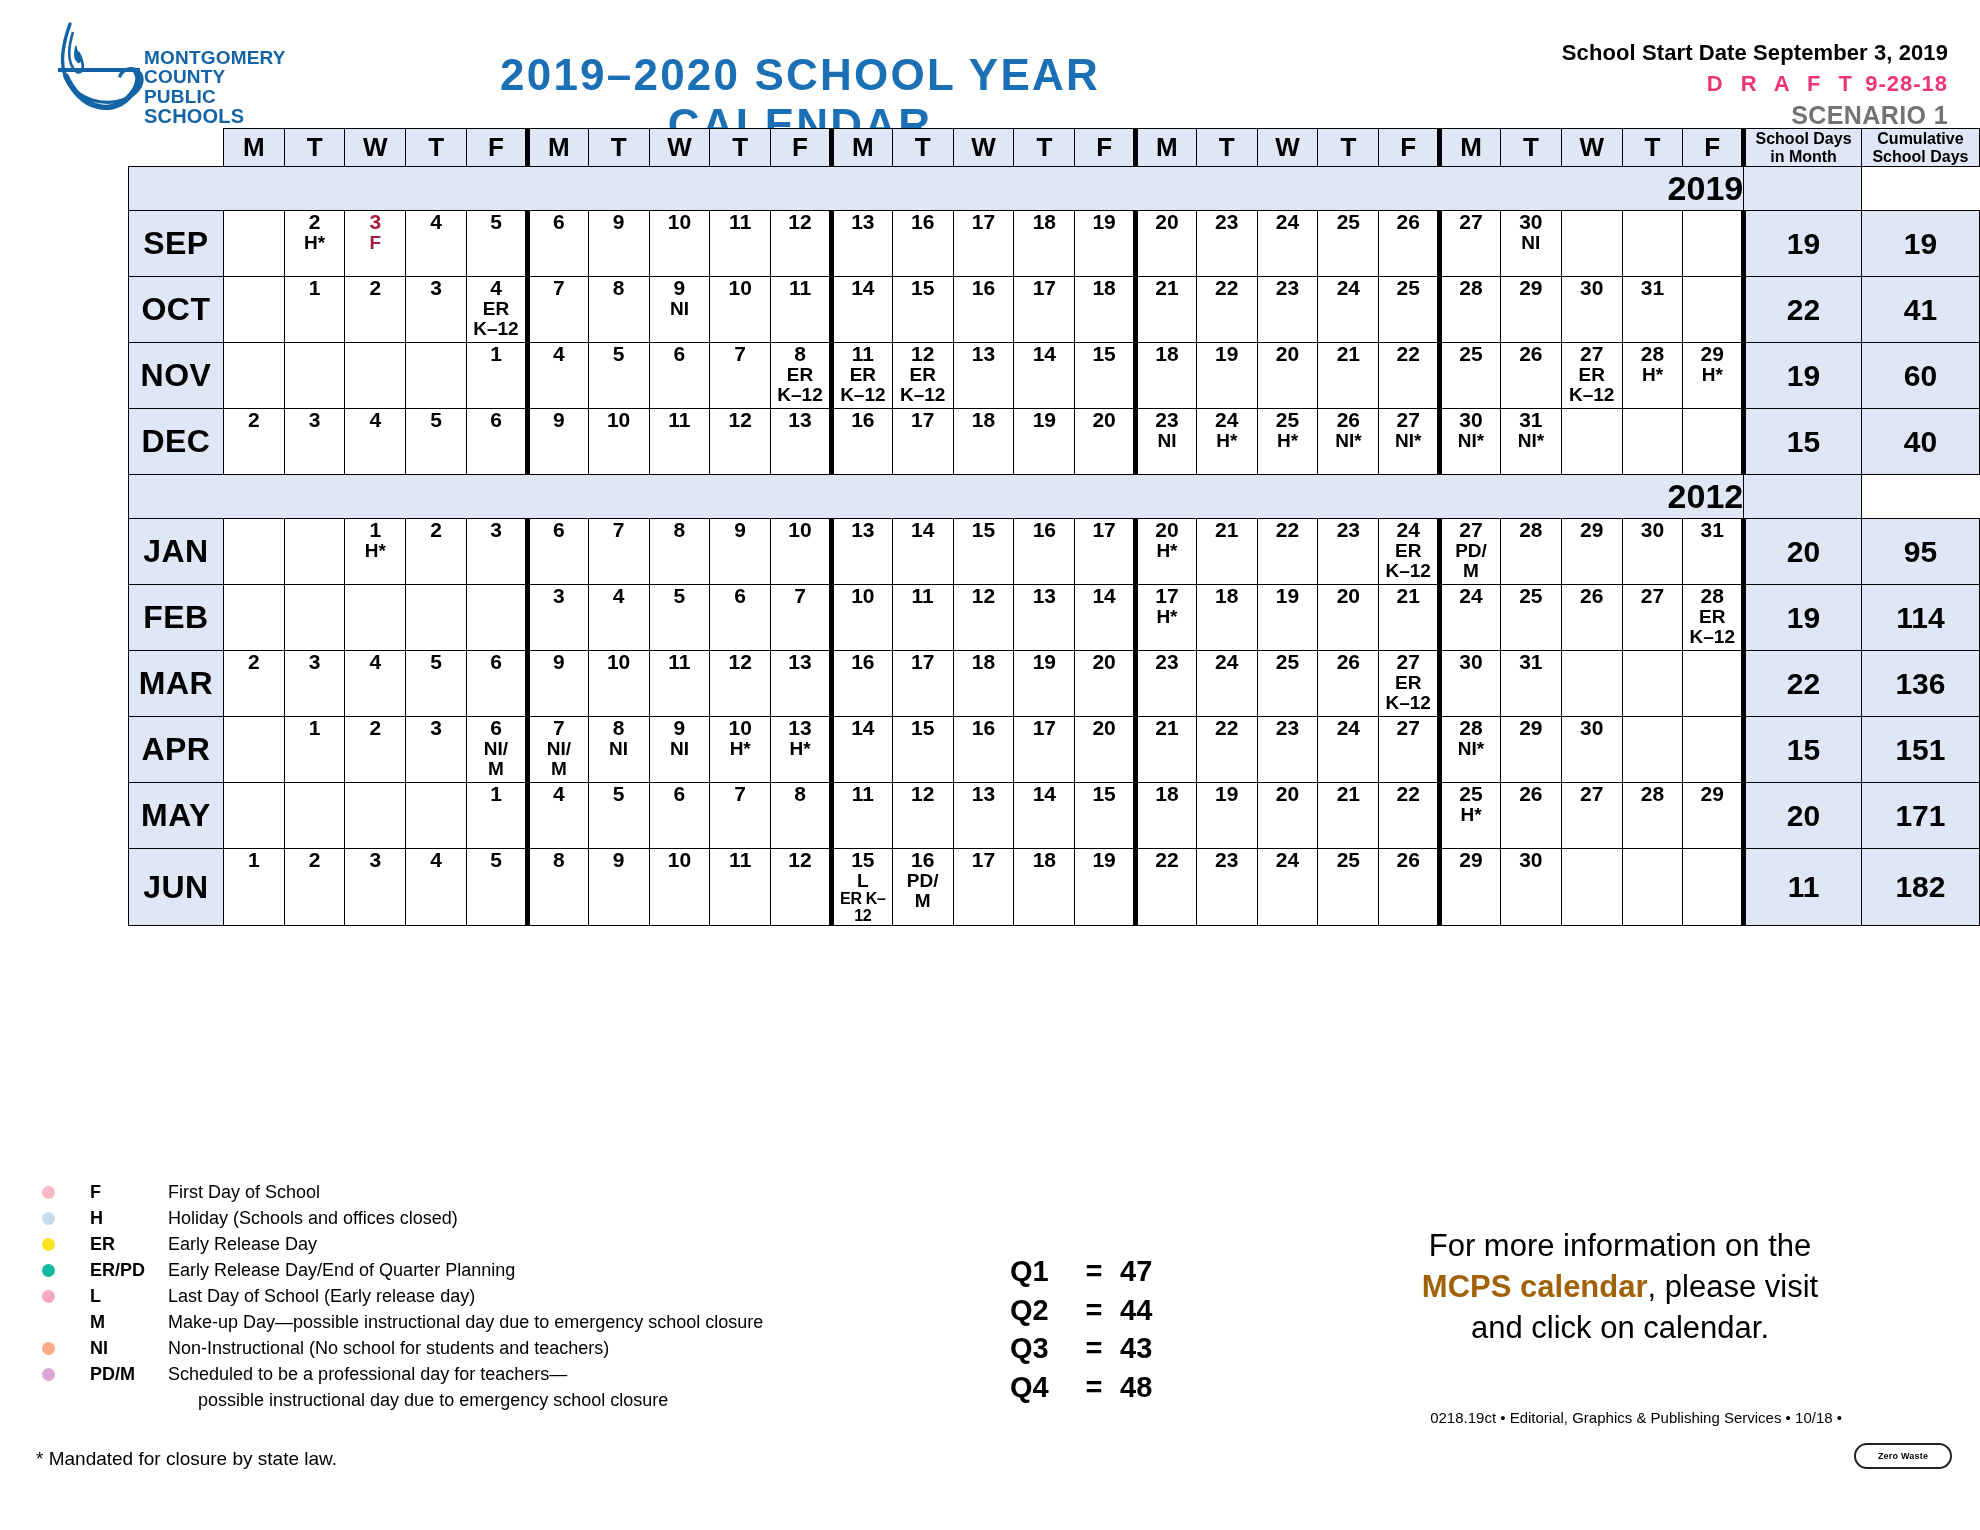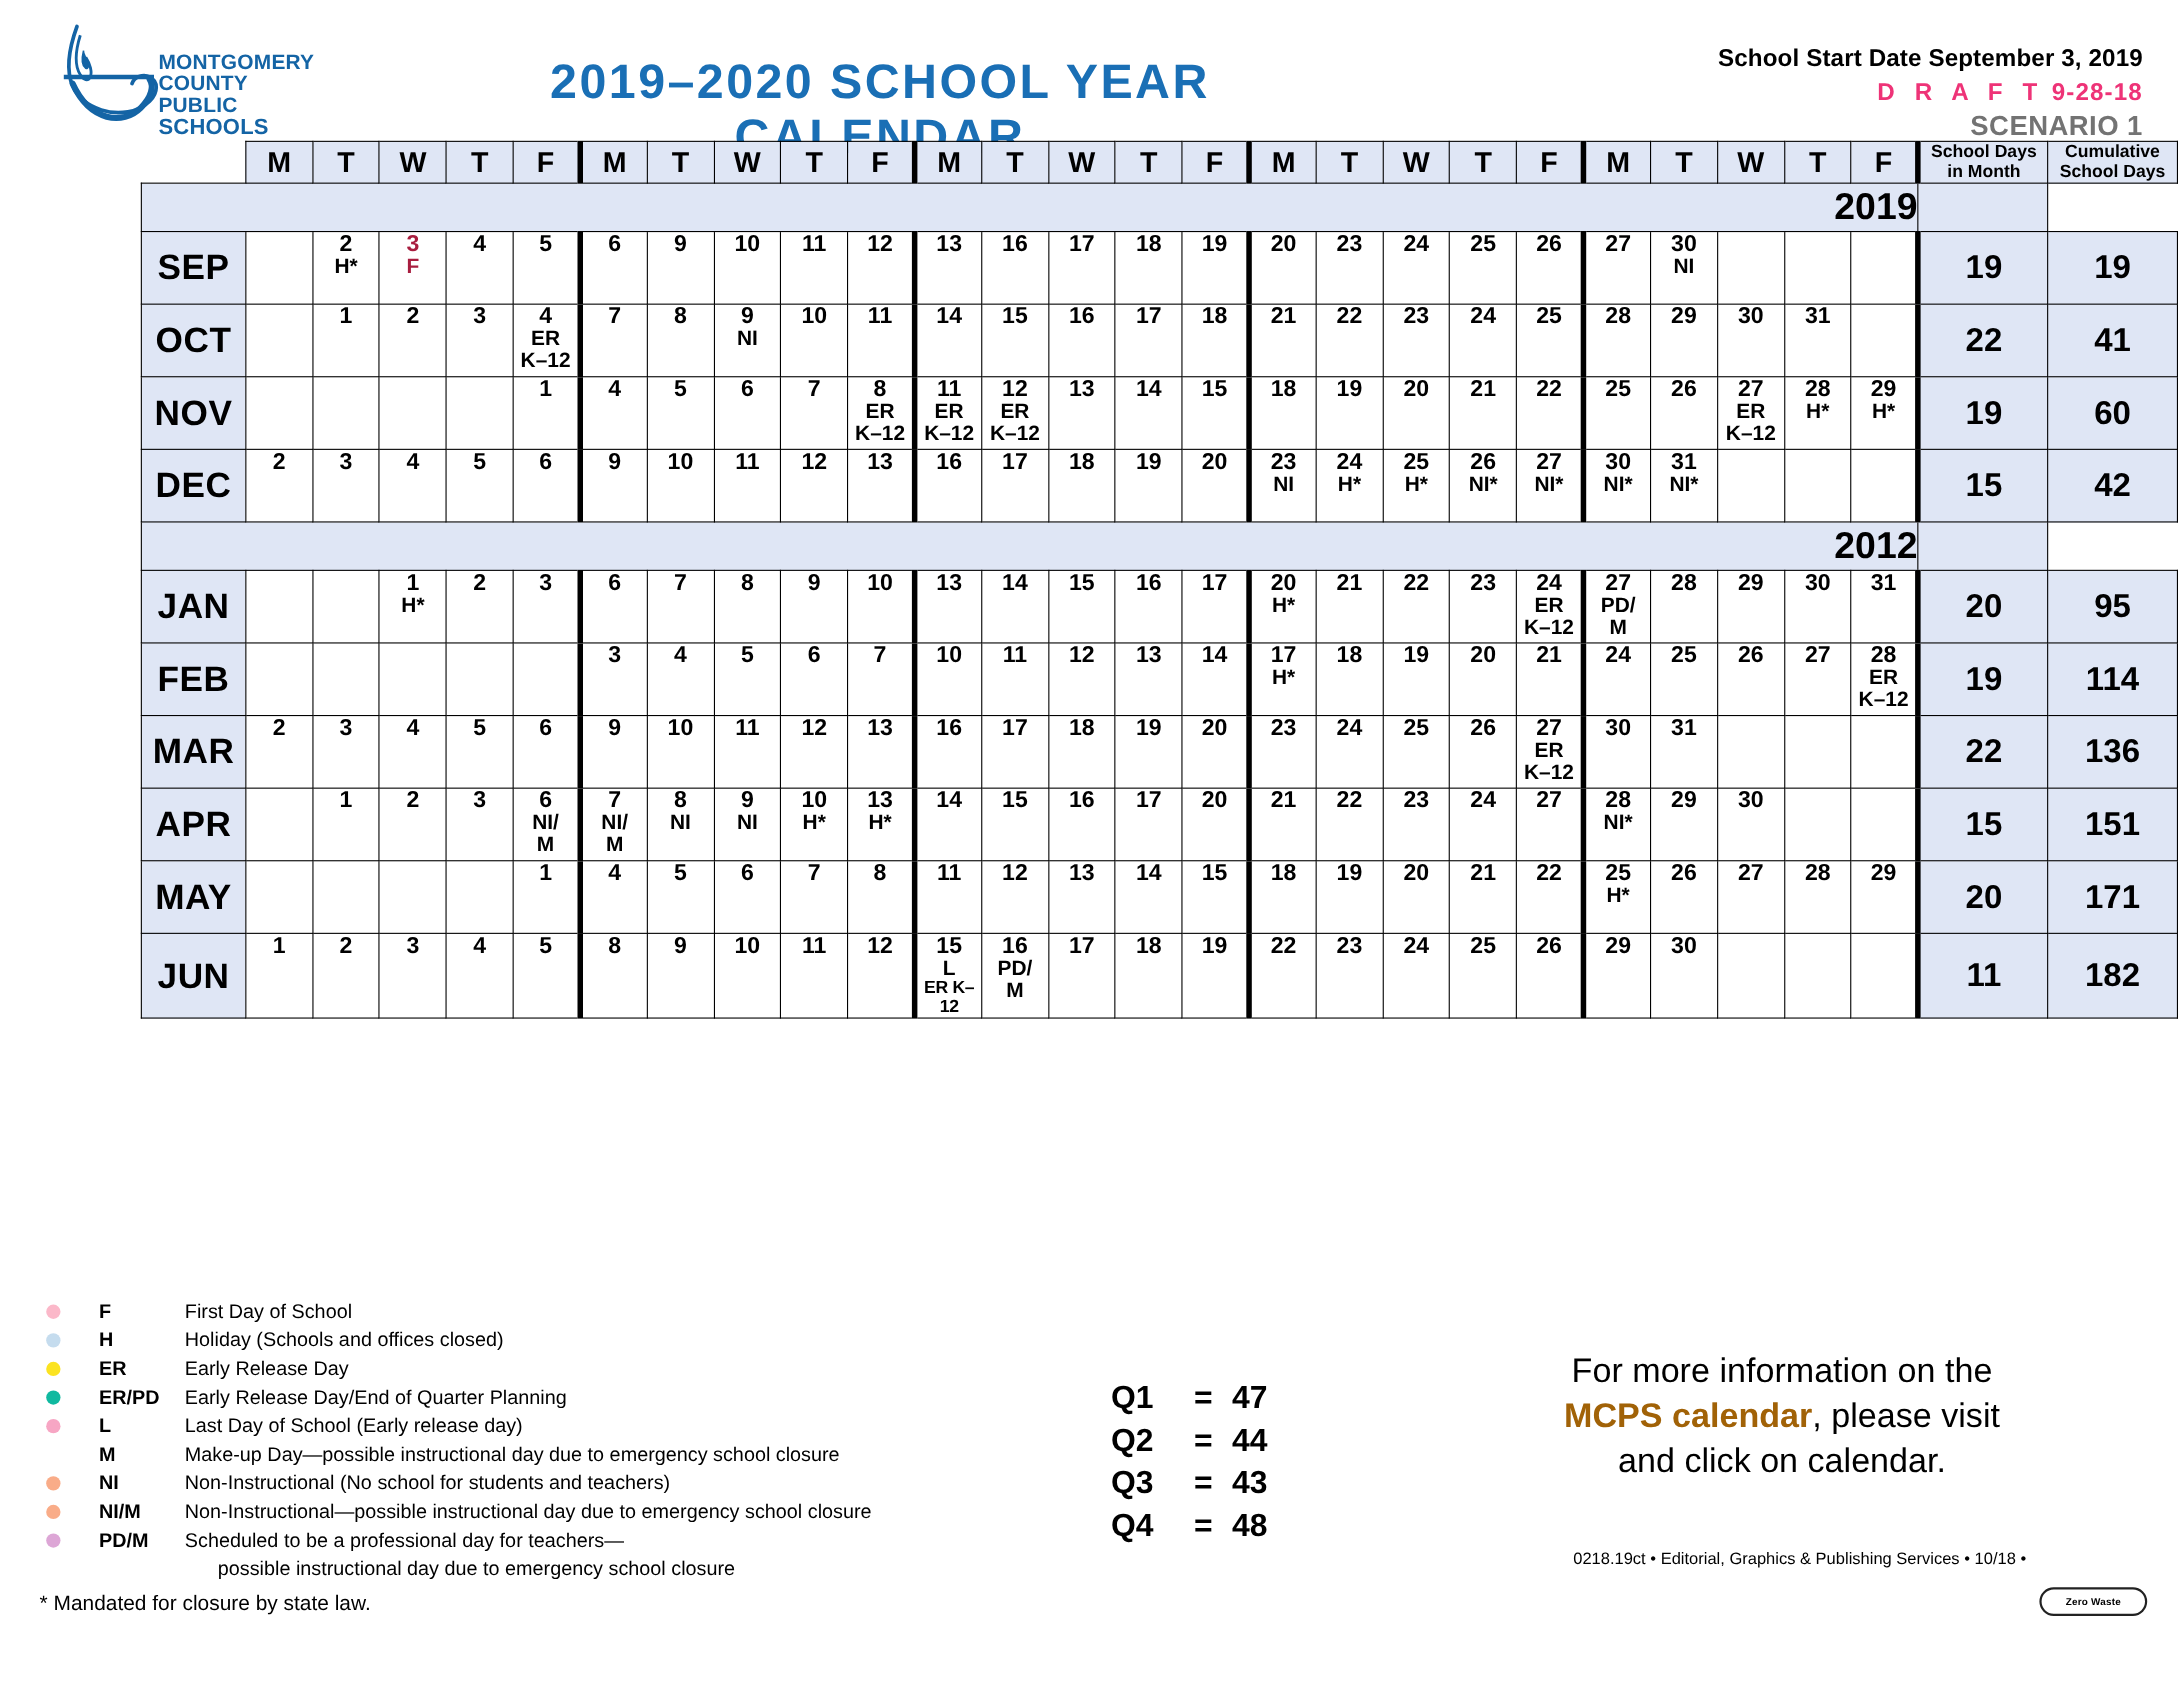--- a/index.html
+++ b/index.html
@@ -509,21 +509,21 @@
             <span class="tag">NI*</span>
           </td>
           <td class="day c-ni">
             <span class="num">31</span>
             <span class="tag">NI*</span>
           </td>
           <td class="day empty"></td>
           <td class="day empty"></td>
           <td class="day wkend empty"></td>
           <td class="sumval">15</td>
-          <td class="sumval">42</td>
+          <td class="sumval">40</td>
         </tr>
         <tr class="yearbar">
           <td colspan="26">2012</td>
           <td class="yb-blank"></td>
         </tr>
         <tr>
           <td class="mon-cell">JAN</td>
           <td class="day empty"></td>
           <td class="day empty"></td>
           <td class="day c-h">
@@ -1034,27 +1034,20 @@
     </div>
     <div class="leg-row">
       <div class="leg-dot">
         <i style="background: rgb(249, 172, 136);"></i>
       </div>
       <div class="leg-code">NI</div>
       <div class="leg-desc">Non-Instructional (No school for students and teachers)</div>
     </div>
     <div class="leg-row">
       <div class="leg-dot">
-        <i style="background: rgb(249, 172, 136);"></i>
-      </div>
-      <div class="leg-code">NI/M</div>
-      <div class="leg-desc">Non-Instructional—possible instructional day due to emergency school closure</div>
-    </div>
-    <div class="leg-row">
-      <div class="leg-dot">
         <i style="background: rgb(221, 166, 214);"></i>
       </div>
       <div class="leg-code">PD/M</div>
       <div class="leg-desc">Scheduled to be a professional day for teachers—</div>
     </div>
     <div class="leg-cont">possible instructional day due to emergency school closure</div>
   </div>
 <div id="mandate">* Mandated for closure by state law.</div>
 
 <div id="quarters">

